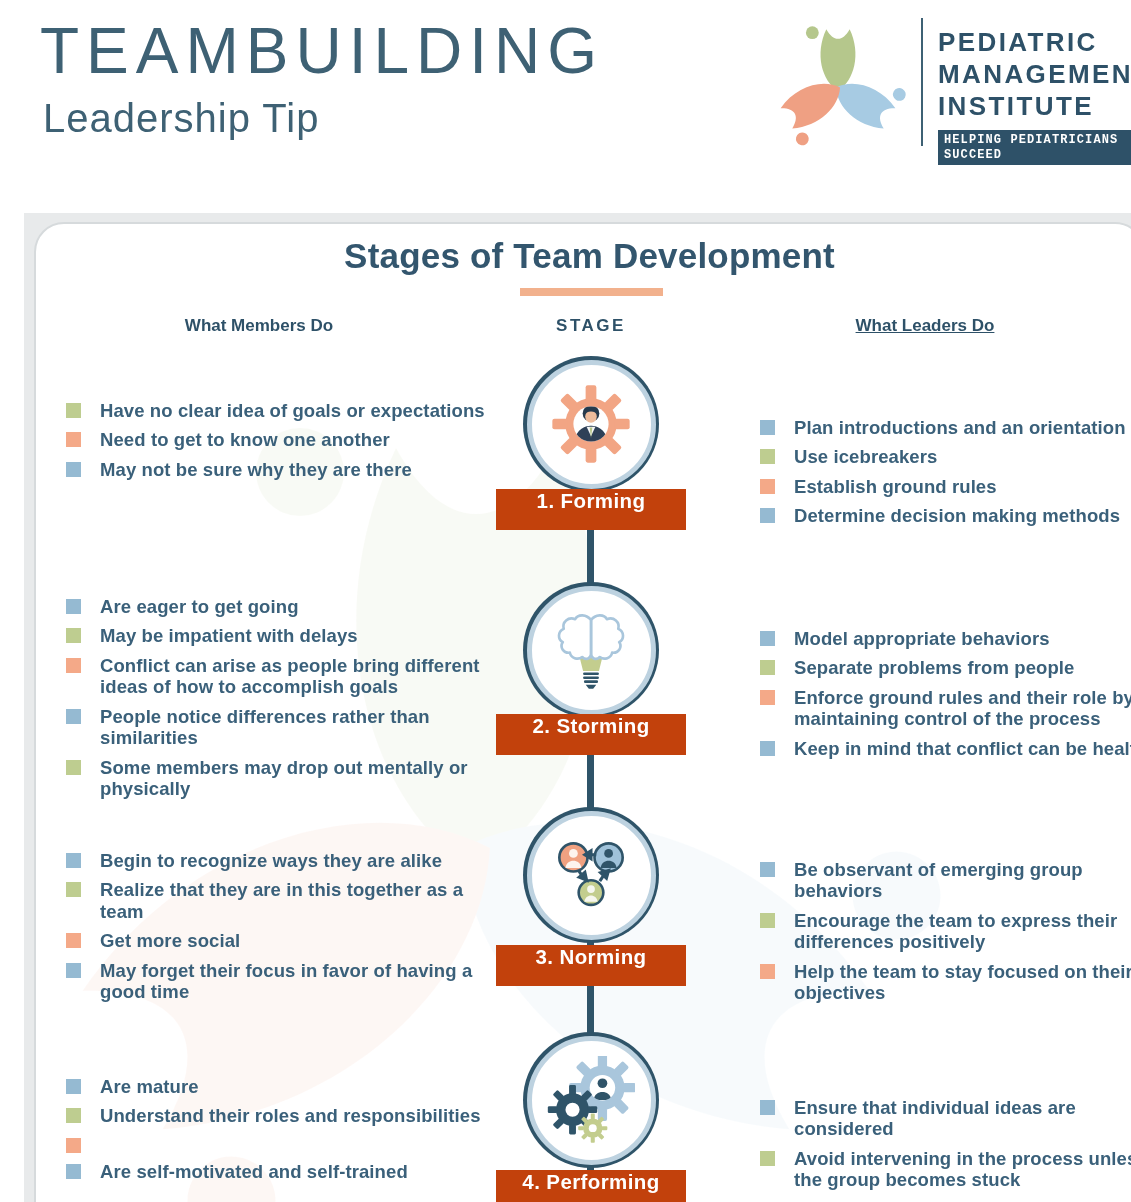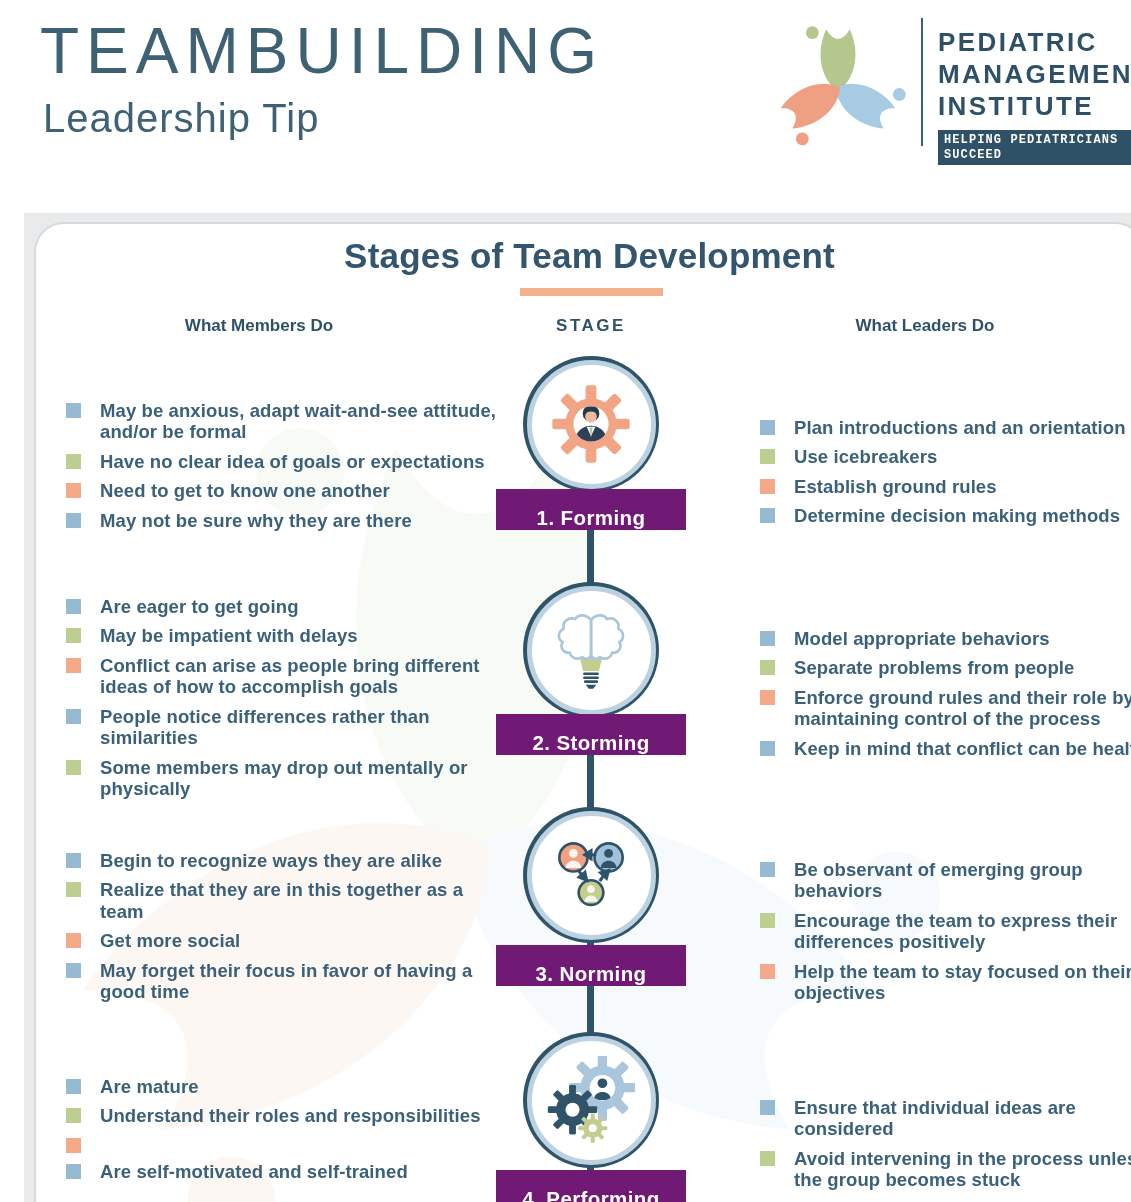--- a/index.html
+++ b/index.html
@@ -20,30 +20,30 @@
   .gray-bg{position:absolute;left:0;top:213px;width:1131px;height:989px;background:#E8EAEB;}
   .panel{position:absolute;left:10px;top:222px;width:1107px;height:1040px;background:#fff;
          border:2px solid #D6DADC;border-radius:30px;overflow:hidden;}
   .watermark{position:absolute;left:-40px;top:120px;width:960px;height:960px;opacity:.08;}
   .panel-title{position:absolute;left:0;top:12px;width:100%;text-align:center;
          font-size:35px;font-weight:bold;color:#33566E;letter-spacing:0.2px;}
   .title-divider{position:absolute;left:484px;top:64px;width:143px;height:8px;background:#F2B18D;}
   .col-header{position:absolute;top:92px;font-size:17px;font-weight:bold;color:#2E5168;text-align:center;}
   .col-header.left{left:28px;width:390px;}
   .col-header.center{left:460px;width:190px;letter-spacing:2.5px;}
-  .col-header.right{left:694px;width:390px;}
+  .col-header.right{left:694px;width:390px;text-decoration:underline;}
   
   .spine{position:absolute;left:551px;top:200px;width:7px;height:850px;background:#2F5469;}
   .stage-circle{position:absolute;left:487px;width:136px;height:136px;border-radius:50%;
          background:#2F5469;display:flex;align-items:center;justify-content:center;}
   .circle-inner{width:119px;height:119px;border-radius:50%;background:#fff;border:5px solid #BDD2E0;
          display:flex;align-items:center;justify-content:center;}
   .circle-inner svg{width:88px;height:88px;}
-  .stage-bar{position:absolute;left:460px;width:190px;height:41px;background:#701a75;color:#fff;
-         display:flex;align-items:flex-end;justify-content:center;font-size:20.5px;font-weight:bold;
+  .stage-bar{position:absolute;left:460px;width:190px;height:41px;background:#c2410c;color:#fff;
+         display:flex;align-items:flex-start;justify-content:center;font-size:20.5px;font-weight:bold;
          letter-spacing:0.4px;}
   
   .list{position:absolute;display:flex;flex-direction:column;gap:8px;}
   .list.left{left:30px;width:438px;}
   .list.right{left:724px;width:412px;}
   .item{display:flex;gap:19px;align-items:flex-start;}
   .bullet{width:15px;height:15px;flex:none;margin-top:3px;}
   .b-blue{background:#95BAD2}.b-green{background:#BECD90}.b-orange{background:#F4A988}
   .item-text{font-size:18.5px;font-weight:bold;color:#3A607A;line-height:1.16;letter-spacing:0.1px;}
 </style>
@@ -131,24 +131,20 @@
             <path d="M42,40 A9,8 0 0 1 58,40 L58,37 C52,32 48,32 42,37 Z" fill="#263A4D"></path>
           </g>
         </svg>
       </div>
     </div>
     <div class="stage-bar" style="top:265px">
       <span>1. Forming</span>
     </div>
     <div class="list left" style="top:176px">
       <div class="item">
-          <span class="bullet b-blue"></span>
-          <span class="item-text">May be anxious, adapt wait-and-see attitude, and/or be formal</span>
-        </div>
-      <div class="item">
           <span class="bullet b-green"></span>
           <span class="item-text">Have no clear idea of goals or expectations</span>
         </div>
       <div class="item">
           <span class="bullet b-orange"></span>
           <span class="item-text">Need to get to know one another</span>
         </div>
       <div class="item">
           <span class="bullet b-blue"></span>
           <span class="item-text">May not be sure why they are there</span>

